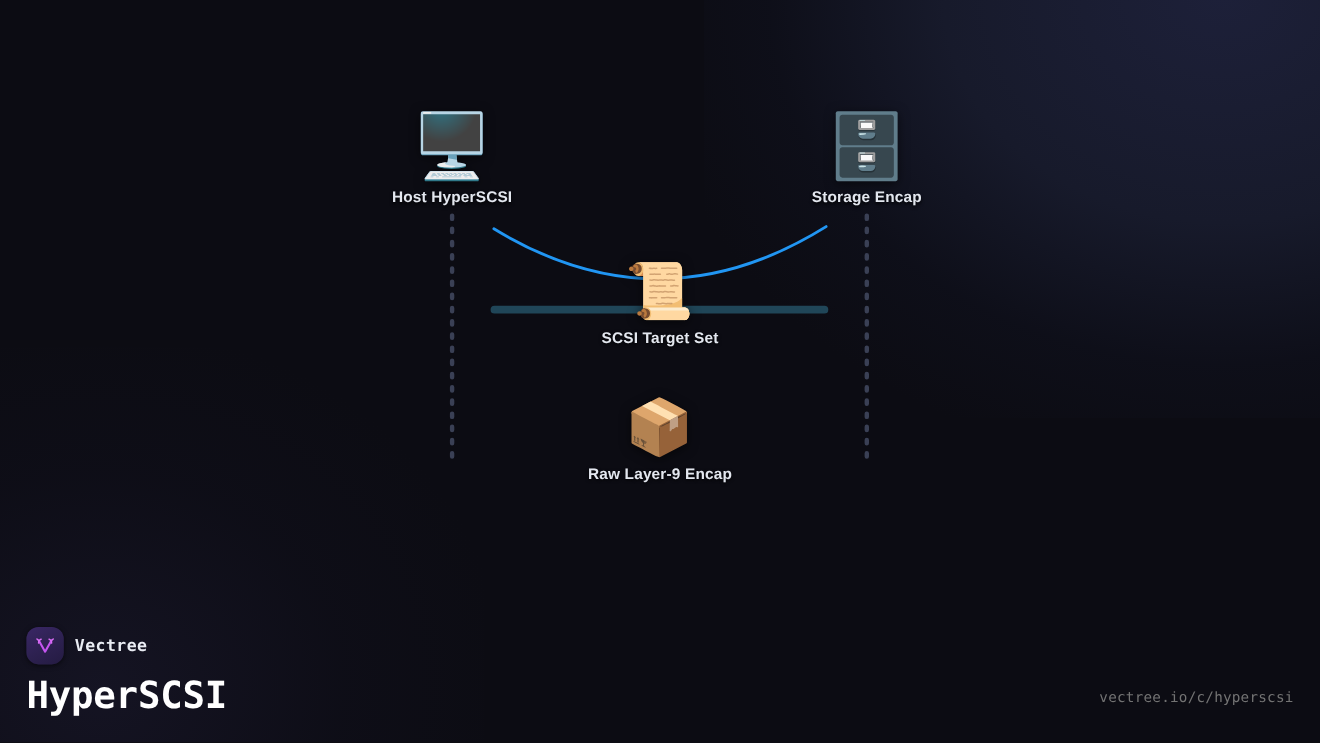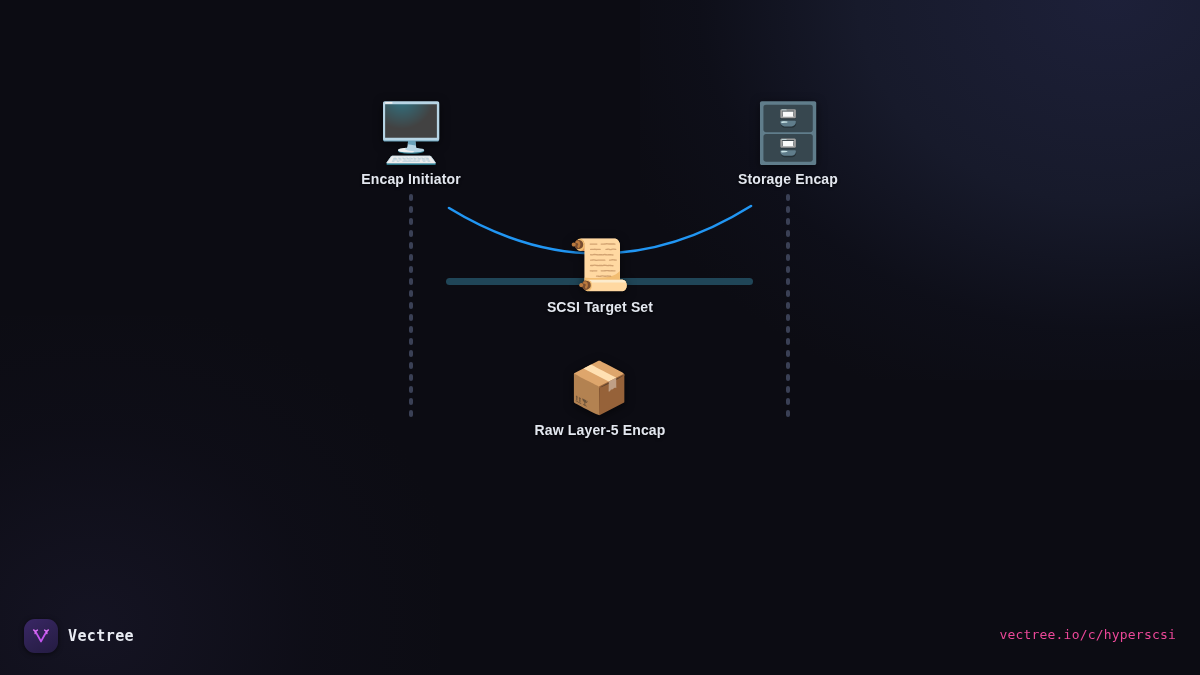--- a/index.html
+++ b/index.html
@@ -91,21 +91,21 @@
   }
   .title {
     margin-top:9px;
     font-family:"DejaVu Sans Mono", monospace;
     font-size:34px; font-weight:bold;
     color:#ffffff; letter-spacing:-.2px;
   }
   #url {
     position:absolute; right:24px; bottom:33px;
     font-family:"DejaVu Sans Mono", monospace;
-    font-size:13px; color:#ec4899; letter-spacing:.2px;
+    font-size:13px; color:#737373; letter-spacing:.2px;
   }
 </style>
 </head>
 <body>
 
 <div id="stage">
 
   <div class="glow-tr"></div>
   <div class="glow-bl"></div>
 
@@ -114,48 +114,49 @@
     <svg class="svg-layer" viewBox="0 0 1200 675">
       <line x1="411" y1="196" x2="411" y2="420" stroke="#3a4055" stroke-width="4" stroke-linecap="round" stroke-dasharray="3 9"></line>
       <line x1="788" y1="196" x2="788" y2="420" stroke="#3a4055" stroke-width="4" stroke-linecap="round" stroke-dasharray="3 9"></line>
       <path d="M449,208 Q600,300 751,206" fill="none" stroke="#2196f3" stroke-width="2.6" stroke-linecap="round"></path>
     </svg>
 
     <div class="bar"></div>
 
     <div class="node" id="node-host">
       <span class="emoji">🖥️</span>
-      <span class="caption">Encap Initiator</span>
+      <span class="caption">Host HyperSCSI</span>
     </div>
 
     <div class="node" id="node-target">
       <span class="emoji">🗄️</span>
       <span class="caption">Storage Encap</span>
     </div>
 
     <div class="node" id="node-cmdset">
       <span class="emoji">📜</span>
       <span class="caption">SCSI Target Set</span>
     </div>
 
     <div class="node" id="node-encap">
       <span class="emoji">📦</span>
-      <span class="caption">Raw Layer-5 Encap</span>
+      <span class="caption">Raw Layer-9 Encap</span>
     </div>
 
   </div>
 
   <div id="brand">
     <div class="brand-row">
       <div class="logo">
         <svg width="22" height="22" viewBox="0 0 22 22">
           <path d="M5.4 6.4 L11 16.4 L16.6 6.4" fill="none" stroke="#c455f0" stroke-width="1.9" stroke-linecap="round" stroke-linejoin="round"></path>
           <path d="M5.4 6.4 L3.6 4.9 M5.4 6.4 L7.4 5.1 M5.4 6.4 L5.1 8.6" fill="none" stroke="#d96ef5" stroke-width="1.4" stroke-linecap="round"></path>
           <path d="M16.6 6.4 L18.4 4.9 M16.6 6.4 L14.6 5.1 M16.6 6.4 L16.9 8.6" fill="none" stroke="#d96ef5" stroke-width="1.4" stroke-linecap="round"></path>
         </svg>
       </div>
       <span class="brand-name">Vectree</span>
     </div>
+    <div class="title">HyperSCSI</div>
   </div>
 
   <div id="url">vectree.io/c/hyperscsi</div>
 
 </div>
 
 </body></html>

